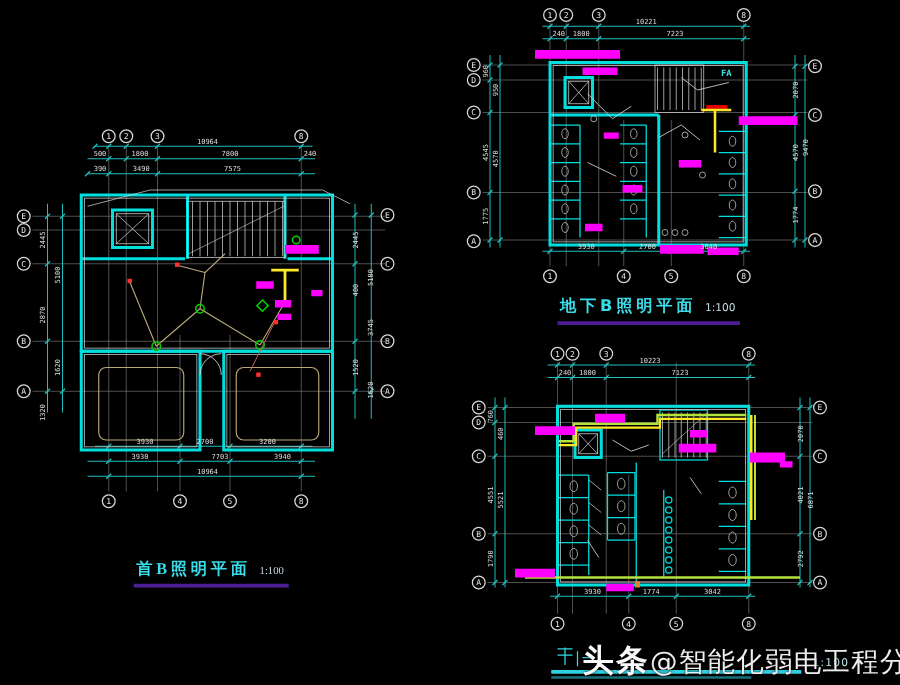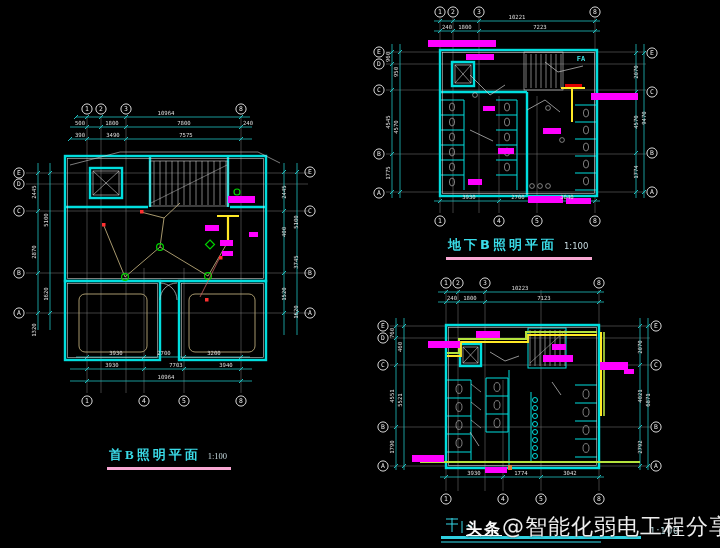--- a/index.html
+++ b/index.html
@@ -5,28 +5,28 @@
   html,body{margin:0;padding:0;background:#000;}
   .stage{position:relative;width:720px;height:548px;background:#000;overflow:hidden;
          font-family:"DejaVu Sans",sans-serif;}
   svg{position:absolute;left:0;top:0;}
   svg text{font-family:"DejaVu Sans Mono",monospace;}
   .bubble{fill:none;stroke:#d8d8d8;stroke-width:1;}
   .bubble-label{fill:#e8e8e8;font-size:6.4px;text-anchor:middle;}
   .dim{fill:#dedede;font-size:5.6px;text-anchor:middle;}
   .dim.cyan{fill:#3ae0e0;font-size:7px;font-weight:bold;}
   .plan-title{position:absolute;color:#3adbe8;font-weight:bold;letter-spacing:3px;
-              border-bottom:3px solid #f9a8d4;padding:0 4px 3px 2px;white-space:nowrap;}
+              border-bottom:3px solid #4c1d95;padding:0 4px 3px 2px;white-space:nowrap;}
   .plan-title .scale{color:#c9dde2;font-weight:normal;letter-spacing:0;font-size:8.5px;margin-left:7px;}
   .underbar{position:absolute;background:#2fd0e0;}
   .underbar.dim2{opacity:.55;}
   .scale-float{position:absolute;color:#bfe6ea;font-size:8.5px;letter-spacing:1px;}
   .watermark{position:absolute;left:466px;top:512px;white-space:nowrap;color:#fafafa;
              text-shadow:0 0 2px rgba(0,0,0,.9);}
-  .watermark .brand{font-size:16px;font-weight:800;letter-spacing:2px;text-decoration:underline;}
+  .watermark .brand{font-size:25px;font-weight:800;letter-spacing:2px;}
   .watermark .handle{font-size:22px;font-weight:500;color:#ededed;letter-spacing:1px;}
 </style>
 </head>
 <body>
 
 <div class="stage">
 
 <svg width="720" height="548" viewBox="0 0 720 548">
 
   <g>

